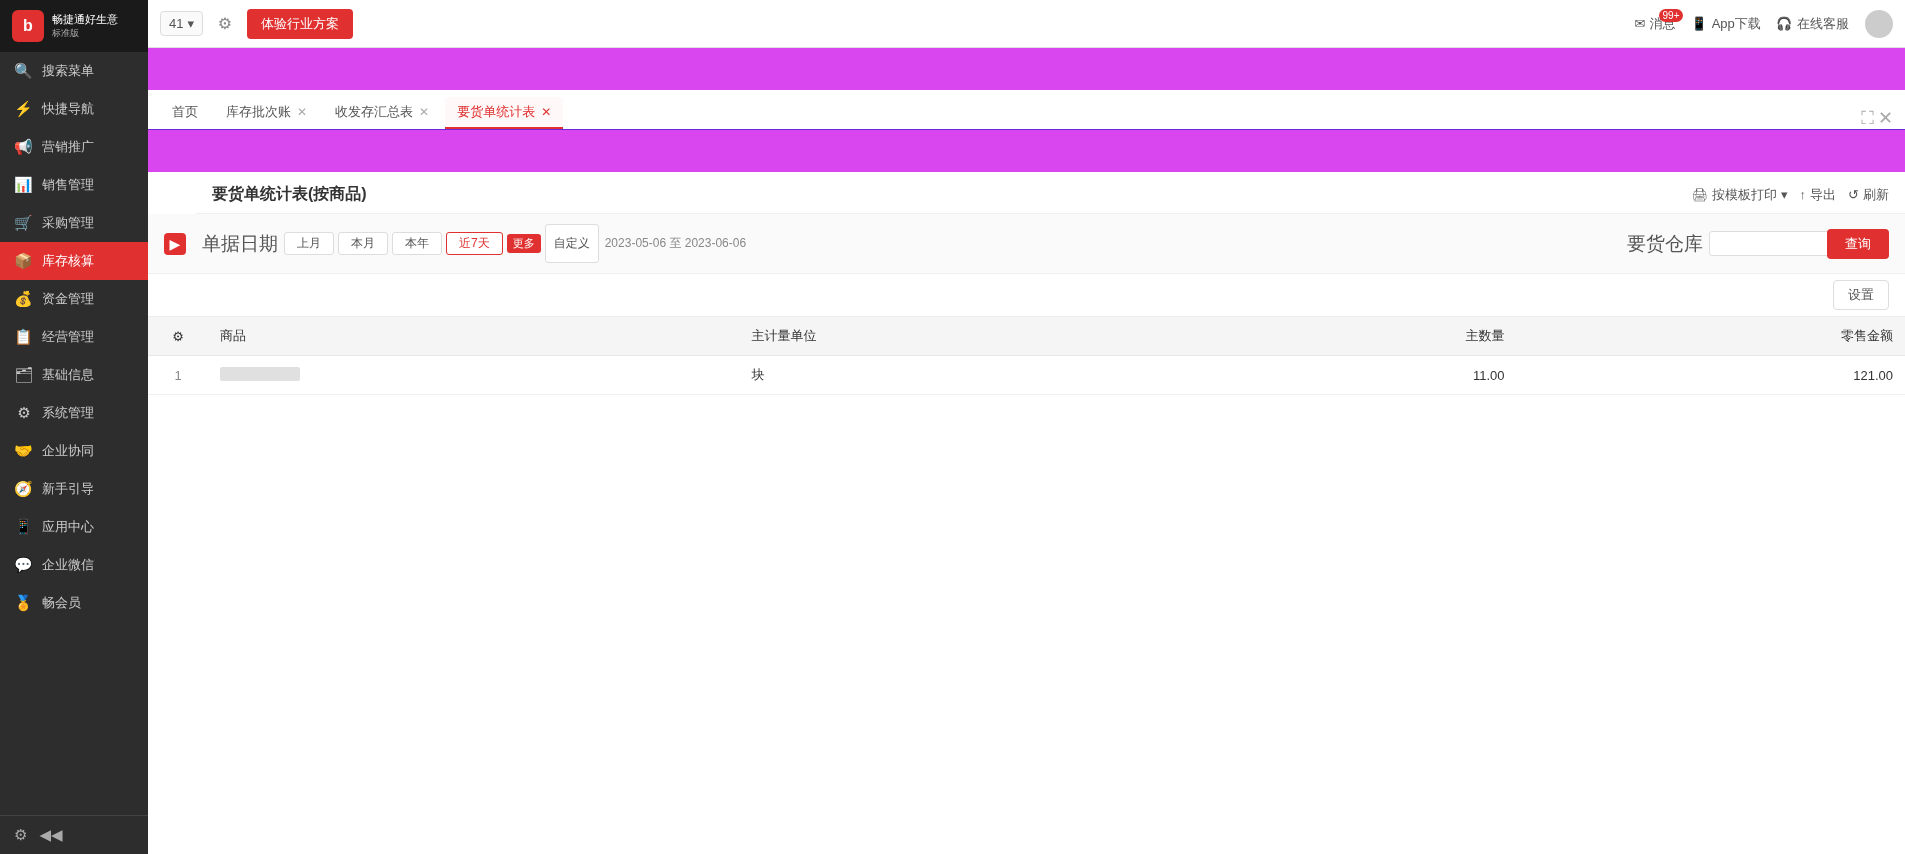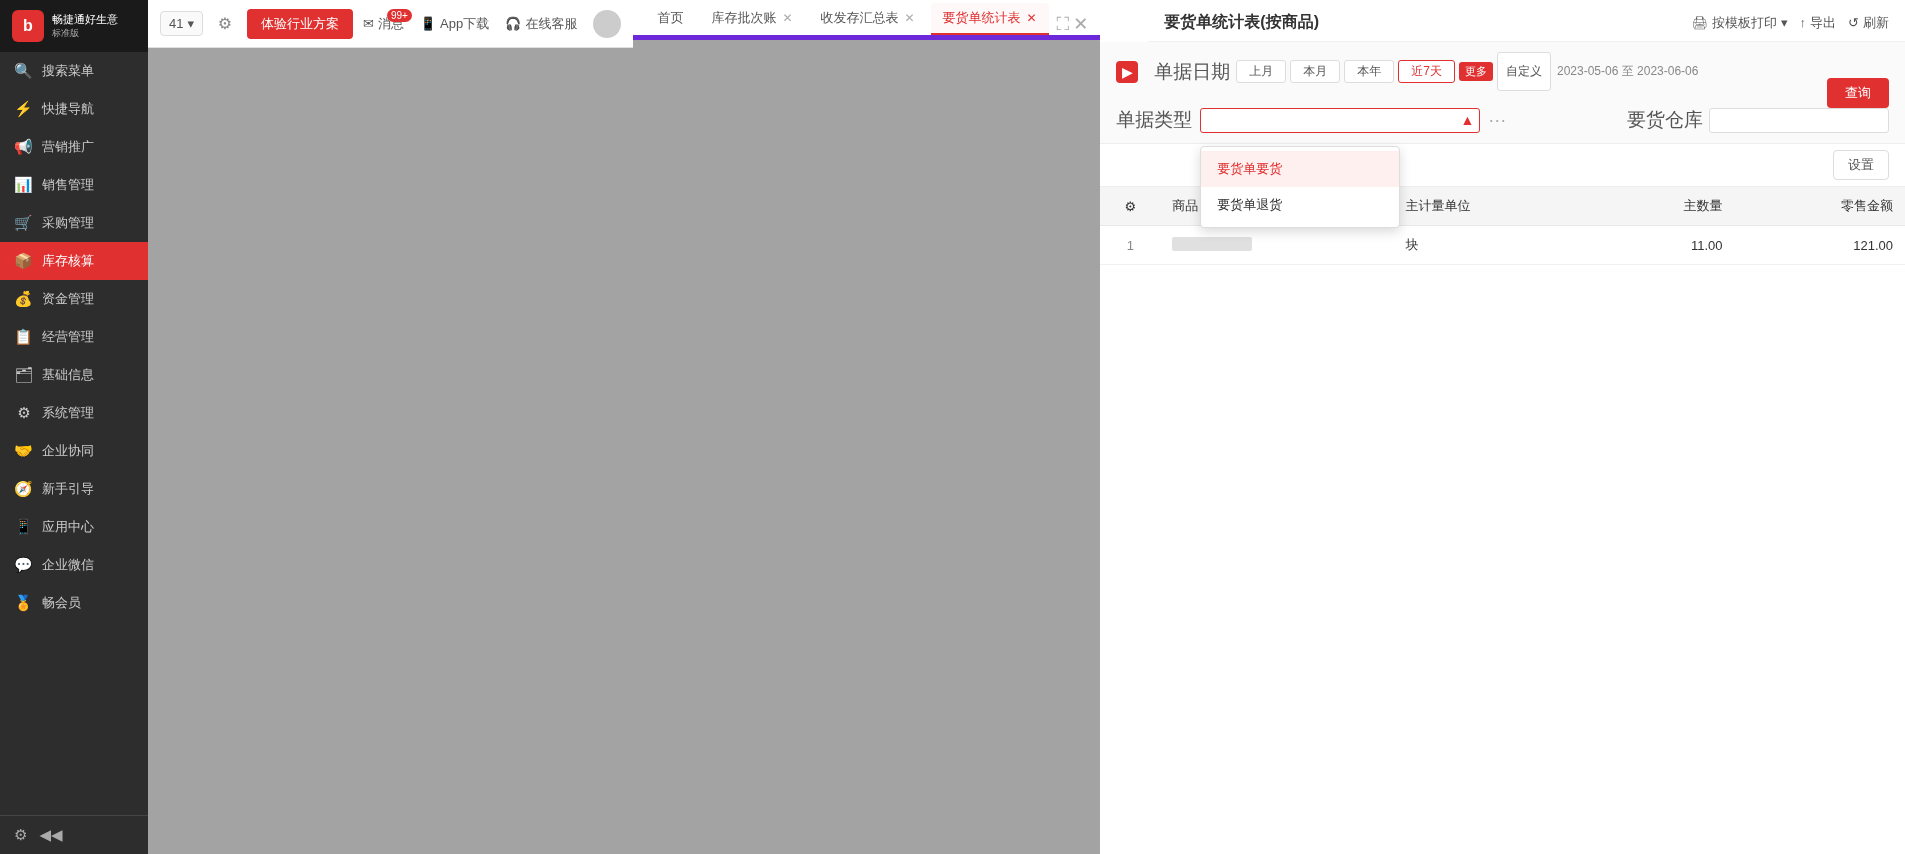--- a/index.html
+++ b/index.html
@@ -68,23 +68,24 @@
       padding: 10px 14px;
       gap: 12px;
       border-top: 1px solid #444;
     }
     .sidebar-bottom-icon { color: #aaa; font-size: 15px; cursor: pointer; }
 
     
     .main {
       flex: 1;
       display: flex;
-      flex-direction: row;
+      flex-direction: column;
       overflow: hidden;
-      background: #a3a3a3;
+      background: #d946ef;
+      gap: 42px;
     }
 
     
     .topbar {
       height: 48px;
       background: #fff;
       display: flex;
       align-items: center;
       padding: 0 12px;
       gap: 10px;
@@ -162,21 +163,21 @@
       background: #ccc;
     }
 
     
     .tabbar {
       height: 40px;
       background: #fff;
       display: flex;
       align-items: flex-end;
       padding: 0 12px;
-      border-bottom: 5px solid #6d28d9;
+      border-bottom: 1px solid #6d28d9;
       flex-shrink: 0;
       gap: 4px;
     }
     .tab {
       display: flex;
       align-items: center;
       gap: 6px;
       padding: 6px 12px;
       font-size: 13px;
       cursor: pointer;
@@ -593,33 +594,20 @@
           <button class="date-btn">本年</button>
           <button class="date-btn active">近7天</button>
           <button class="date-btn-more">更多</button>
           <button class="date-custom-btn">自定义</button>
         </div>
         <div style="display:flex;flex-direction:column;gap:1px;align-items:flex-start">
           <span class="date-range-text">2023-05-06 至 2023-06-06</span>
         </div>
       </div>
 
-      <div class="filter-type-group">
-        <span class="filter-label">单据类型</span>
-        <div class="filter-type-wrapper">
-          <input class="filter-type-input" type="text" value="" style="">
-          <span class="filter-type-arrow" style="position:absolute;right:6px;">▲</span>
-
-          <div class="dropdown-menu">
-            <div class="dropdown-item selected">要货单要货</div>
-            <div class="dropdown-item">要货单退货</div>
-          </div>
-        </div>
-        <span class="filter-more-btn">···</span>
-      </div>
 
       <div class="warehouse-group">
         <span class="filter-label">要货仓库</span>
         <input class="warehouse-input" type="text" value="" style="">
       </div>
 
       <button class="query-btn">查询</button>
     </div>
 
     <div style="display:flex;justify-content:flex-end;padding:6px 16px;background:#fff;border-bottom:1px solid #eee;">

